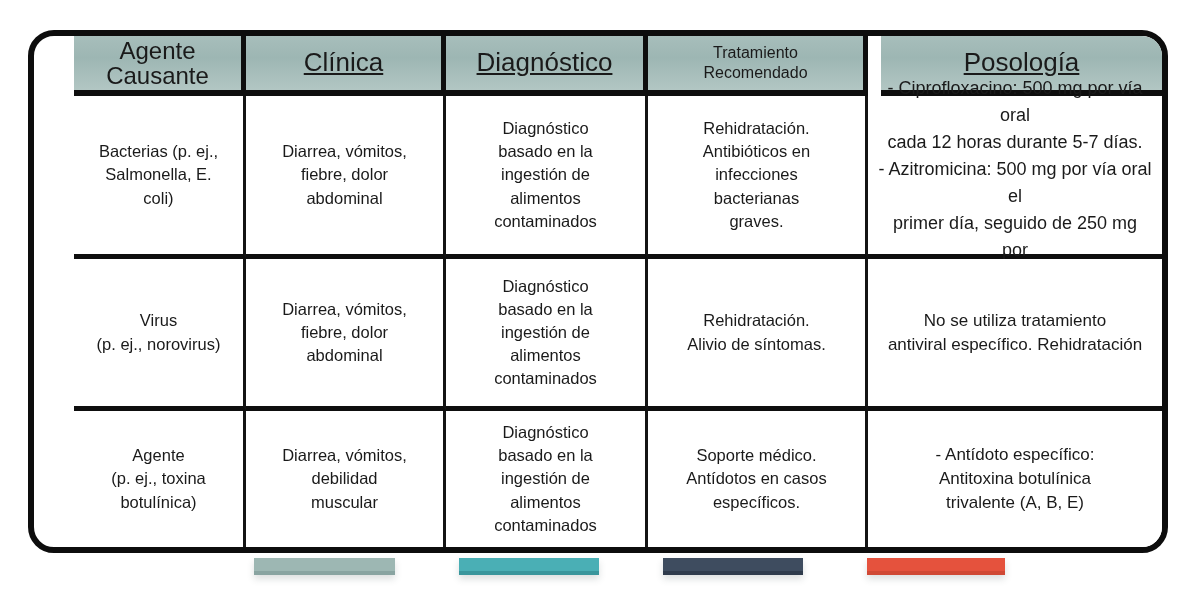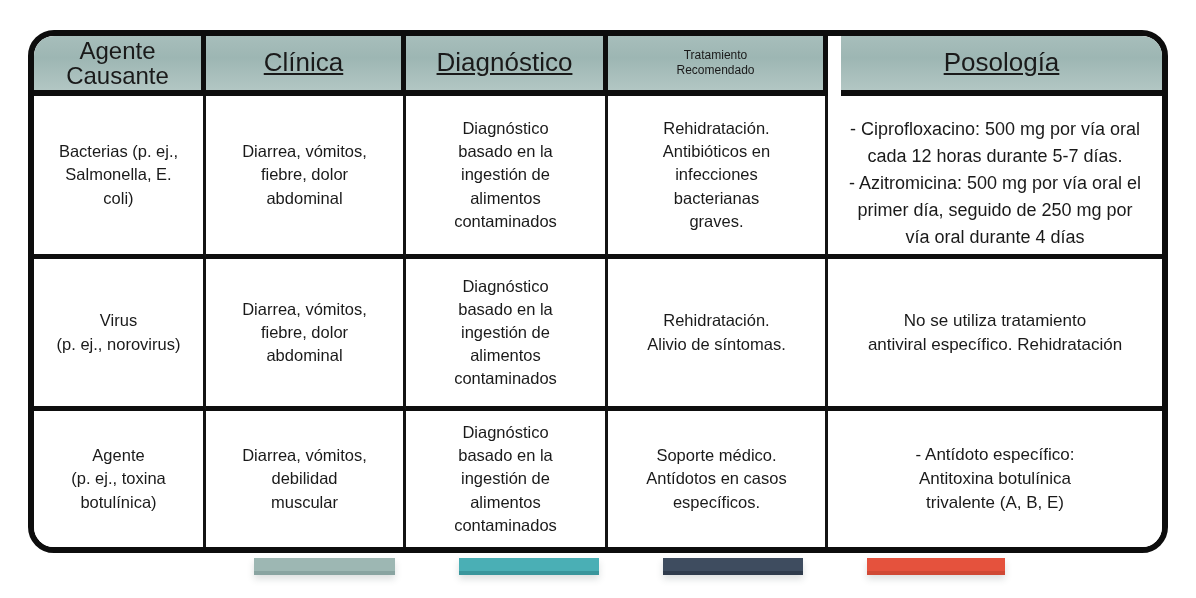--- a/index.html
+++ b/index.html
@@ -18,34 +18,35 @@
     border: 6px solid #0d0d0d;
     border-radius: 26px;
     overflow: hidden;
     background: #ffffff;
   }
   .table-grid {
     display: grid;
     width: 100%; height: 100%;
     grid-template-columns: 172px 200px 202px 220px 1fr;
     grid-template-rows: 60px 163px 152px 1fr;
+    padding-left: 40px;
   }
   .th {
     background: linear-gradient(180deg, #a7bebb 0%, #9db6b3 40%, #b2c6c3 100%);
     border-right: 5px solid #0e0e0e;
     border-bottom: 6px solid #0e0e0e;
     display: flex; align-items: center; justify-content: center;
     text-align: center;
     white-space: pre-line;
     line-height: 1.05;
   }
   .th.last { border-right: none; margin-left: 13px; }
   .th-lg  { font-size: 26px; text-decoration: underline; }
   .th-md  { font-size: 24px; }
-  .th-sm  { font-size: 12px; line-height: 1.25; }
+  .th-sm  { font-size: 16px; line-height: 1.25; }
   .td {
     background: #ffffff;
     border-right: 3px solid #141414;
     display: flex; align-items: center; justify-content: center;
     text-align: center;
     white-space: pre-line;
     font-size: 16.5px;
     line-height: 1.4;
     padding: 4px 10px;
   }

